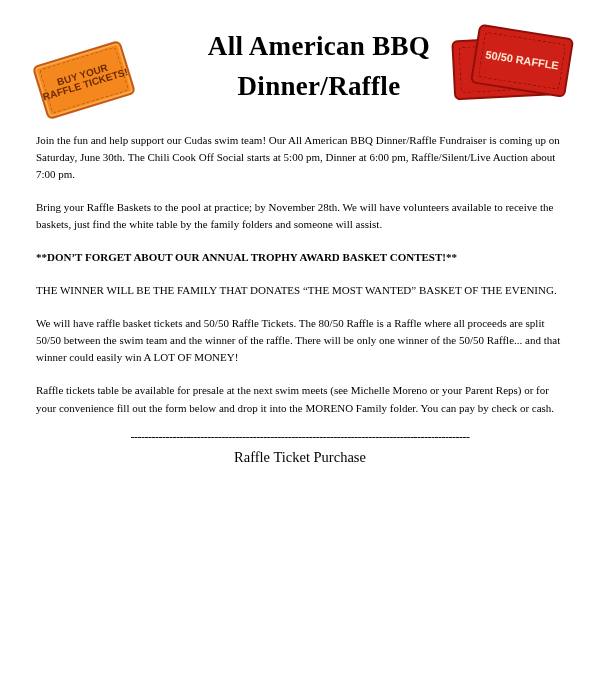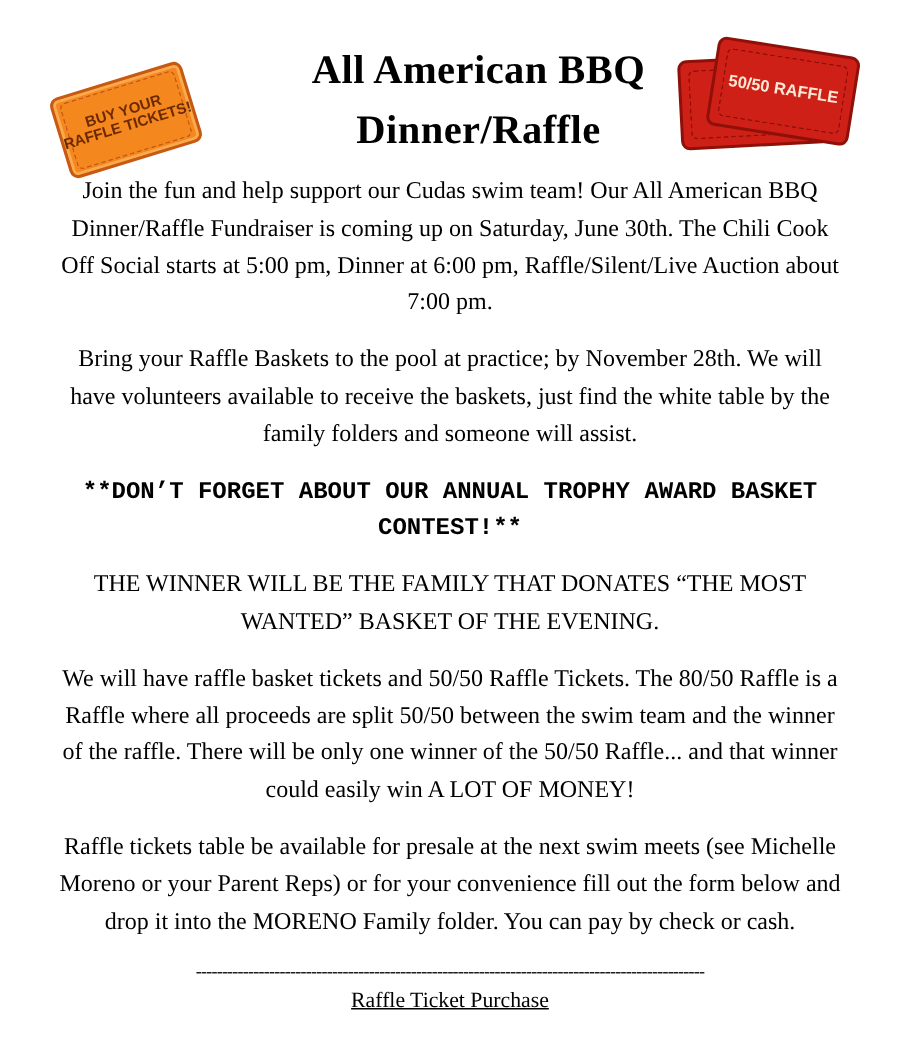--- a/index.html
+++ b/index.html
@@ -147,45 +147,43 @@
     font-family: "Liberation Sans", sans-serif;
     font-weight: bold;
     z-index: 2;
   }
 
   
   .body {
     padding: 10px 36px 0 36px;
   }
   .para {
-    font-size: 16px;
+    font-size: 11px;
     line-height: 1.55;
-    text-align: center;
-    margin: 0 0 13px 0;
+    text-align: left;
+    margin: 16px 0 13px 0;
   }
   .para.bold {
     font-weight: bold;
-    font-family: Liberation Mono, monospace;
   }
 
   .rule {
     text-align: center;
     font-size: 12px;
     letter-spacing: -0.5px;
     color: #000;
     margin: 2px 0 4px 0;
     overflow: hidden;
     white-space: nowrap;
   }
 
   .section-heading {
     text-align: center;
     font-size: 14.5px;
     margin: 2px 0 0 0;
-    text-decoration: underline;
   }
 </style>
 </head>
 <body>
 
 <div class="page">
 
   <div class="ticket" id="ticket-left">
     <div class="tkt-body"></div>
     <div class="tkt-body2"></div>

